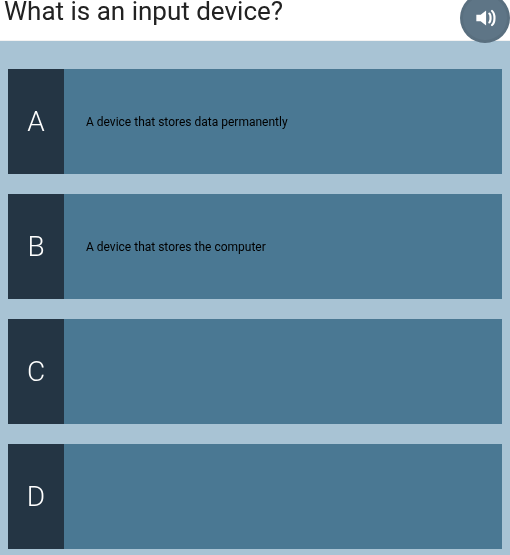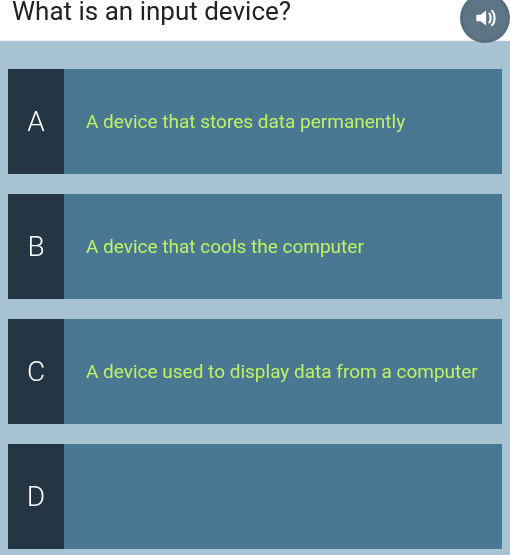--- a/index.html
+++ b/index.html
@@ -15,21 +15,21 @@
     width: 510px;
     height: 555px;
     position: relative;
     background: #a8c3d4;
   }
   .question-bar {
     position: relative;
     background: #ffffff;
     height: 40px;
     margin: 0;
-    padding: 0 12px 0 12px;
+    padding: 0 12px 0 4px;
     border-bottom: 1px solid rgba(0,0,0,0.05);
   }
   .question-text {
     font-size: 26px;
     line-height: 28px;
     color: #222;
     font-weight: 400;
     white-space: nowrap;
     position: relative;
     top: -3px;
@@ -73,22 +73,22 @@
     background: #243544;
     color: #ffffff;
     font-size: 28px;
     font-weight: 300;
     display: flex;
     align-items: center;
     justify-content: center;
   }
   .option-text {
     flex: 1;
-    color: #bef264;
-    font-size: 19px;
+    color: #000000;
+    font-size: 12px;
     line-height: 26px;
     display: flex;
     align-items: center;
     padding: 0 22px;
     font-weight: 400;
   }
   .option:last-child {
     margin-bottom: 14px;
   }
 </style>
@@ -111,26 +111,25 @@
   <div class="options">
     <div class="spacer-top"></div>
 
     <div class="option">
       <div class="option-letter">A</div>
       <div class="option-text">A device that stores data permanently</div>
     </div>
 
     <div class="option">
       <div class="option-letter">B</div>
-      <div class="option-text">A device that cools the computer</div>
+      <div class="option-text">A device that stores the computer</div>
     </div>
 
     <div class="option">
       <div class="option-letter">C</div>
-      <div class="option-text">A device used to display data from a computer</div>
     </div>
 
     <div class="option">
       <div class="option-letter">D</div>
     </div>
 
   </div>
 </div>
 
 </body></html>

